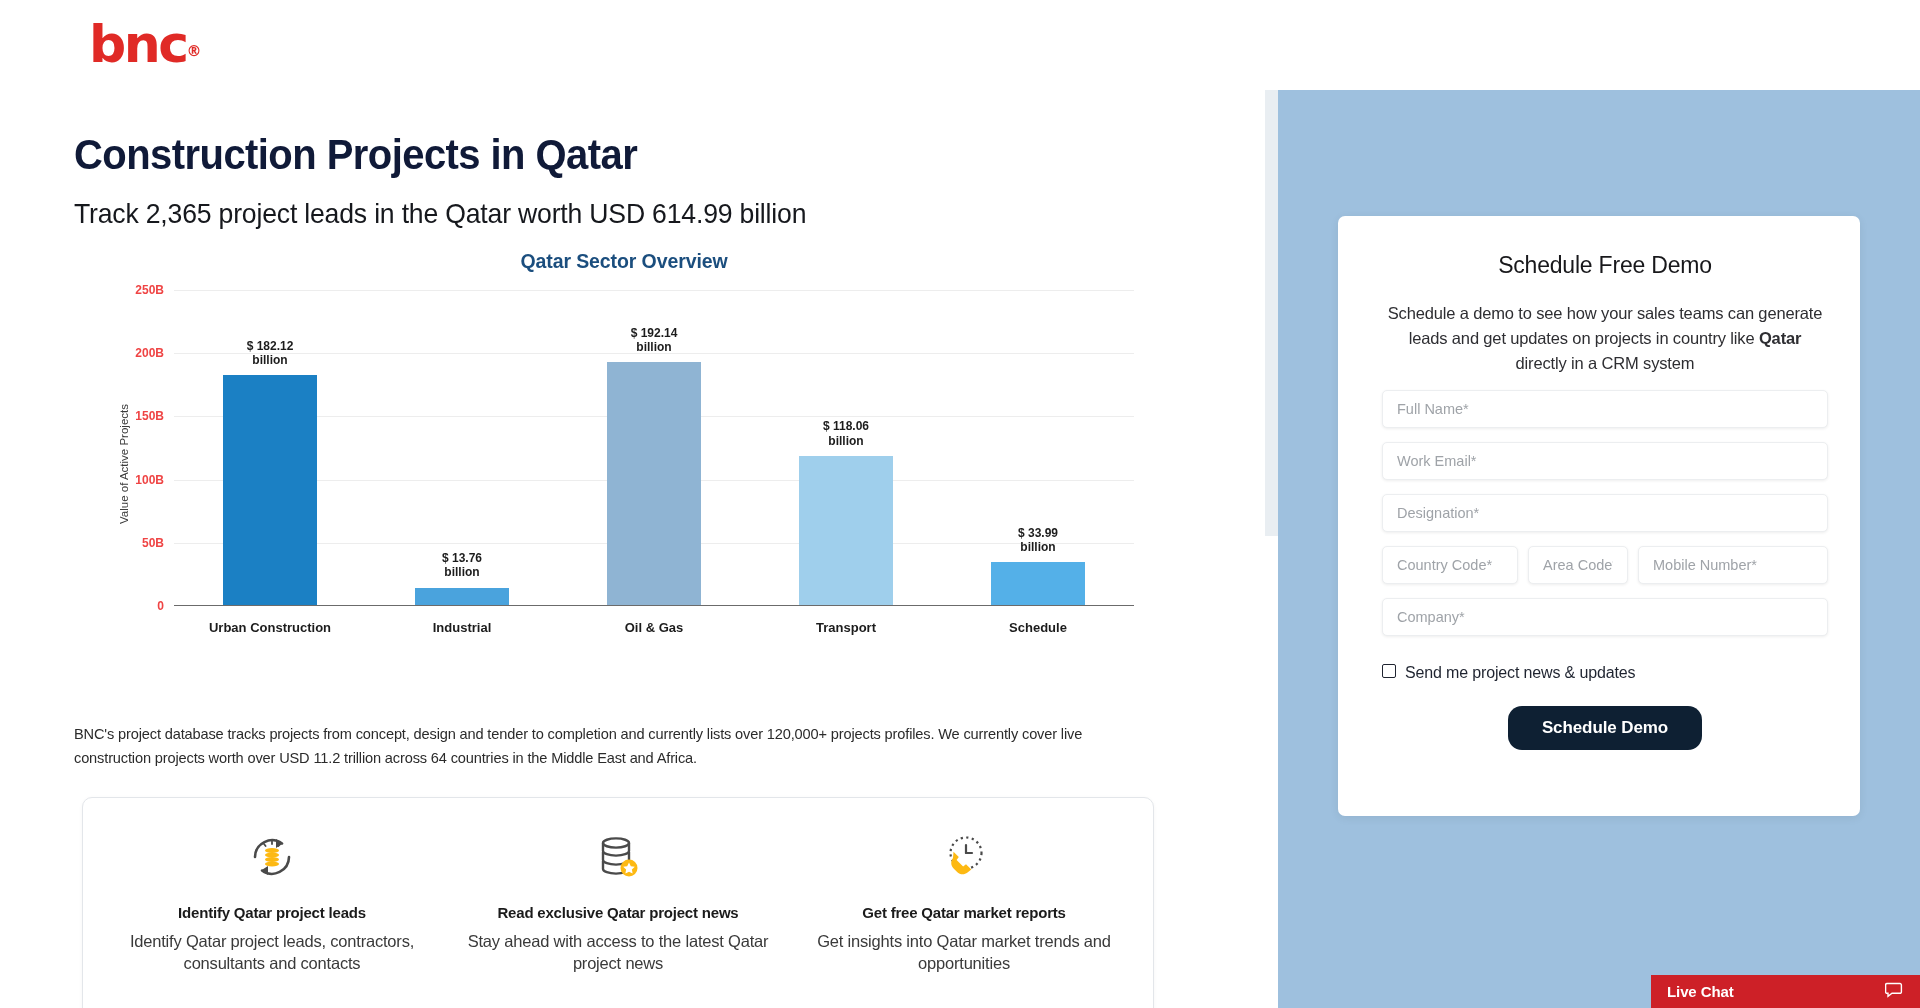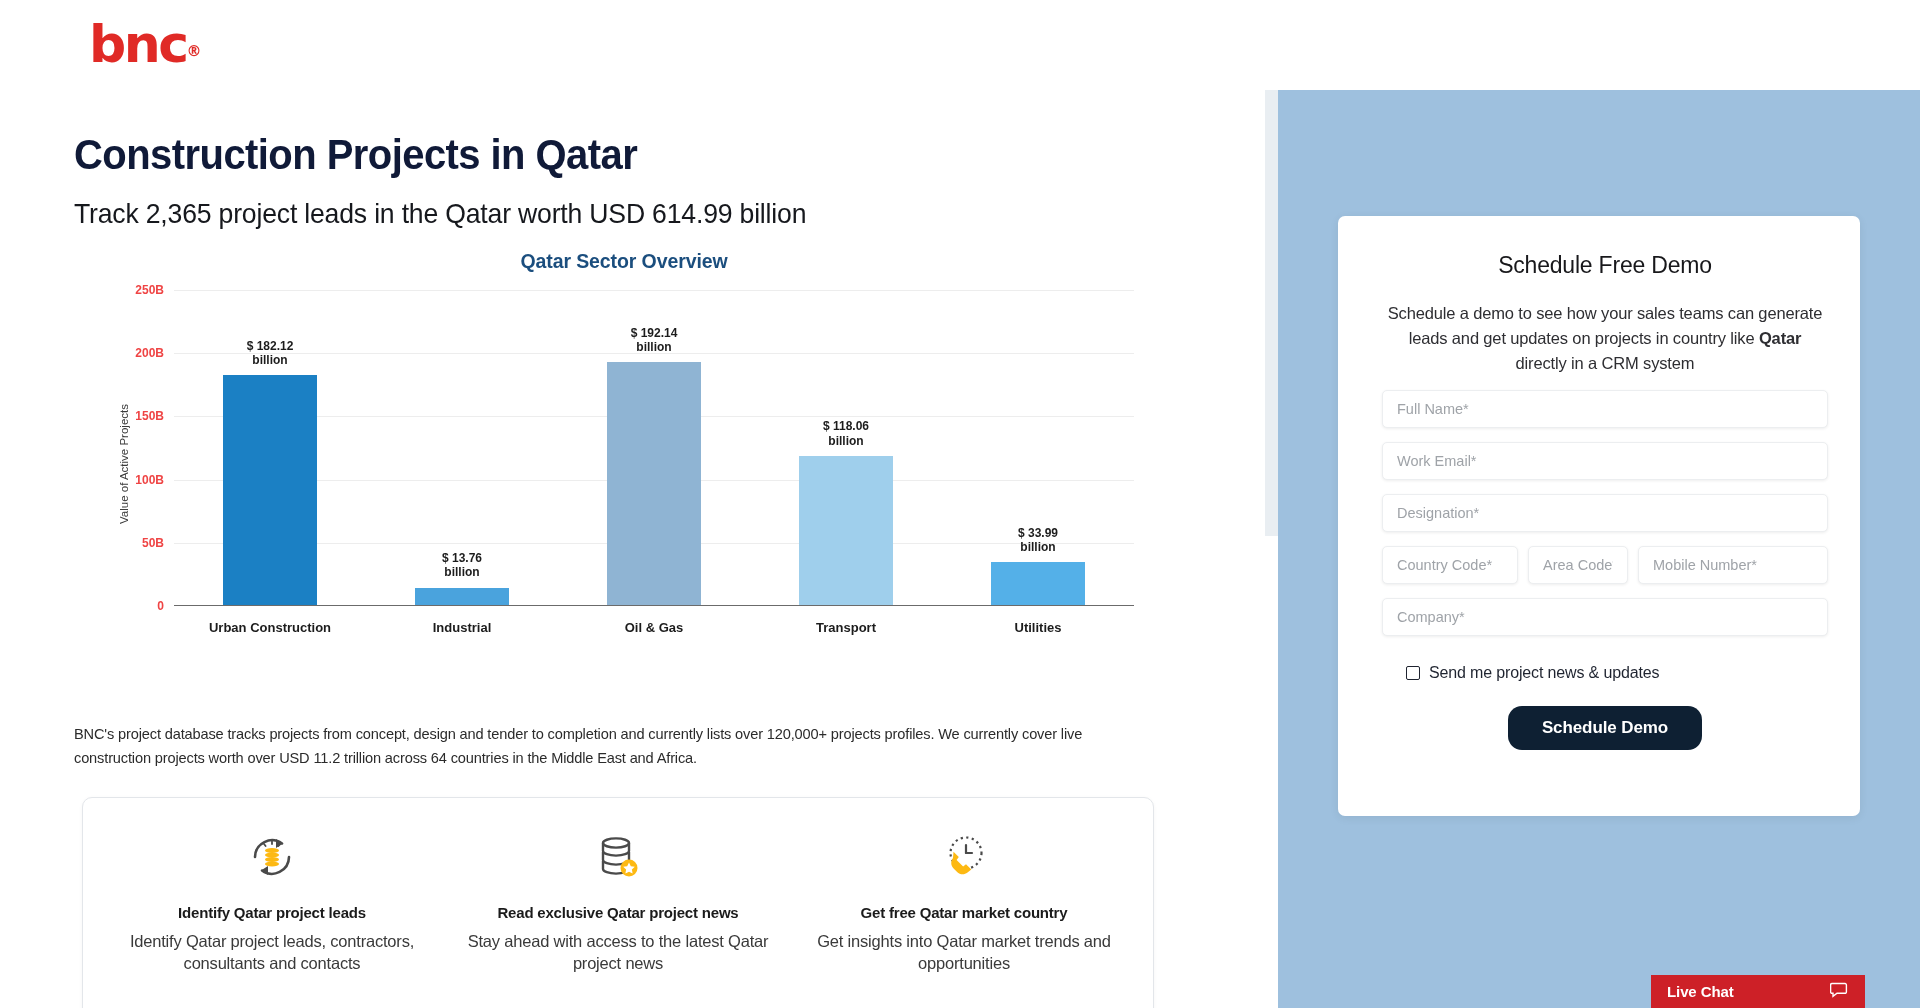--- a/index.html
+++ b/index.html
@@ -128,36 +128,36 @@
     box-shadow: 0 1px 3px rgba(0,0,0,0.07);
     font-family: "Liberation Sans", sans-serif; font-size: 14.5px;
     color: #3c3c3c; padding: 0 14px; outline: none;
   }
   .field::placeholder { color: #9fa3a8; }
   .field-row { display: flex; gap: 10px; }
   .field-row .field { margin-top: 14px; }
   .f-country { flex: 0 0 136px; }
   .f-area { flex: 0 0 100px; }
   .f-mobile { flex: 1 1 auto; }
-  .checkbox-row { display: flex; align-items: center; margin-top: 28px; margin-left: 24px; }
+  .checkbox-row { display: flex; margin-top: 28px; }
   .cbox {
     width: 14px; height: 14px; border: 1.6px solid #1f2430; border-radius: 2px;
     background: #fff; flex: 0 0 auto;
   }
   .cbox-label { margin-left: 9px; font-size: 16px; color: #1f2430; letter-spacing: -0.15px; }
   .submit-wrap { margin-top: 24px; display: flex; justify-content: center; }
   .submit-btn {
     background: #0e2033; color: #fff; border: none; border-radius: 14px;
     padding: 12px 34px; font-family: "Liberation Sans", sans-serif;
     font-size: 17px; font-weight: 700; letter-spacing: -0.1px; cursor: pointer;
   }
 
   
   .live-chat {
-    position: absolute; left: 1651px; top: 975px; width: 214px; height: 33px;
+    position: absolute; left: 1651px; top: 975px; width: 269px; height: 33px;
     background: #cd2027; display: flex; align-items: center;
     padding: 0 16px; justify-content: space-between;
   }
   .live-chat-label { color: #fff; font-size: 15px; font-weight: 700; letter-spacing: -0.1px; }
 </style>
 </head>
 <body>
 
 <div id="root">
 
@@ -216,21 +216,21 @@
                   <div class="bar-label"><span>$ 33.99</span><br><span>billion</span></div>
                 </div>
               </div>
             </div>
         </div>
         <div class="xtick-row" id="xticks">
             <div class="xtick">Urban Construction</div>
             <div class="xtick">Industrial</div>
             <div class="xtick">Oil &amp; Gas</div>
             <div class="xtick">Transport</div>
-            <div class="xtick">Utilities</div>
+            <div class="xtick">Schedule</div>
           </div>
       </div>
     </div>
 
     <p class="body-para">BNC's project database tracks projects from concept, design and tender to completion and currently lists over 120,000+ projects profiles. We currently cover live construction projects worth over USD 11.2 trillion across 64 countries in the Middle East and Africa.</p>
 
     <div class="feature-card">
 
       <div class="feature">
         <div class="feature-icon">
@@ -277,21 +277,21 @@
         <div class="feature-icon">
           <svg width="58" height="58" viewBox="0 0 58 58">
             <circle cx="31" cy="25" r="15.5" fill="none" stroke="#4a4a4a" stroke-width="2.2" stroke-dasharray="2.2 3.4"></circle>
             <g stroke="#4a4a4a" stroke-width="2.2" stroke-linecap="round">
               <line x1="31" y1="25" x2="31" y2="17"></line>
               <line x1="31" y1="25" x2="37" y2="25"></line>
             </g>
             <path d="M18 30c-2.5 3.2-2.3 7.5.6 10.4l3.5 3.5c2.9 2.9 7.2 3.1 10.4.6l3.8-3-5.3-5.3-2.9 2.2-6.5-6.5 2.2-2.9-5.3-5.3z" fill="#fdb913"></path>
           </svg>
         </div>
-        <div class="feature-title">Get free Qatar market country</div>
+        <div class="feature-title">Get free Qatar market reports</div>
         <div class="feature-desc">Get insights into Qatar market trends and opportunities</div>
       </div>
 
     </div>
   </div>
 
   <div class="right-notch"></div>
   <div class="right-panel">
     <div class="form-card" style="position:absolute; left:60px; top:126px;padding-left:44px;">
 

